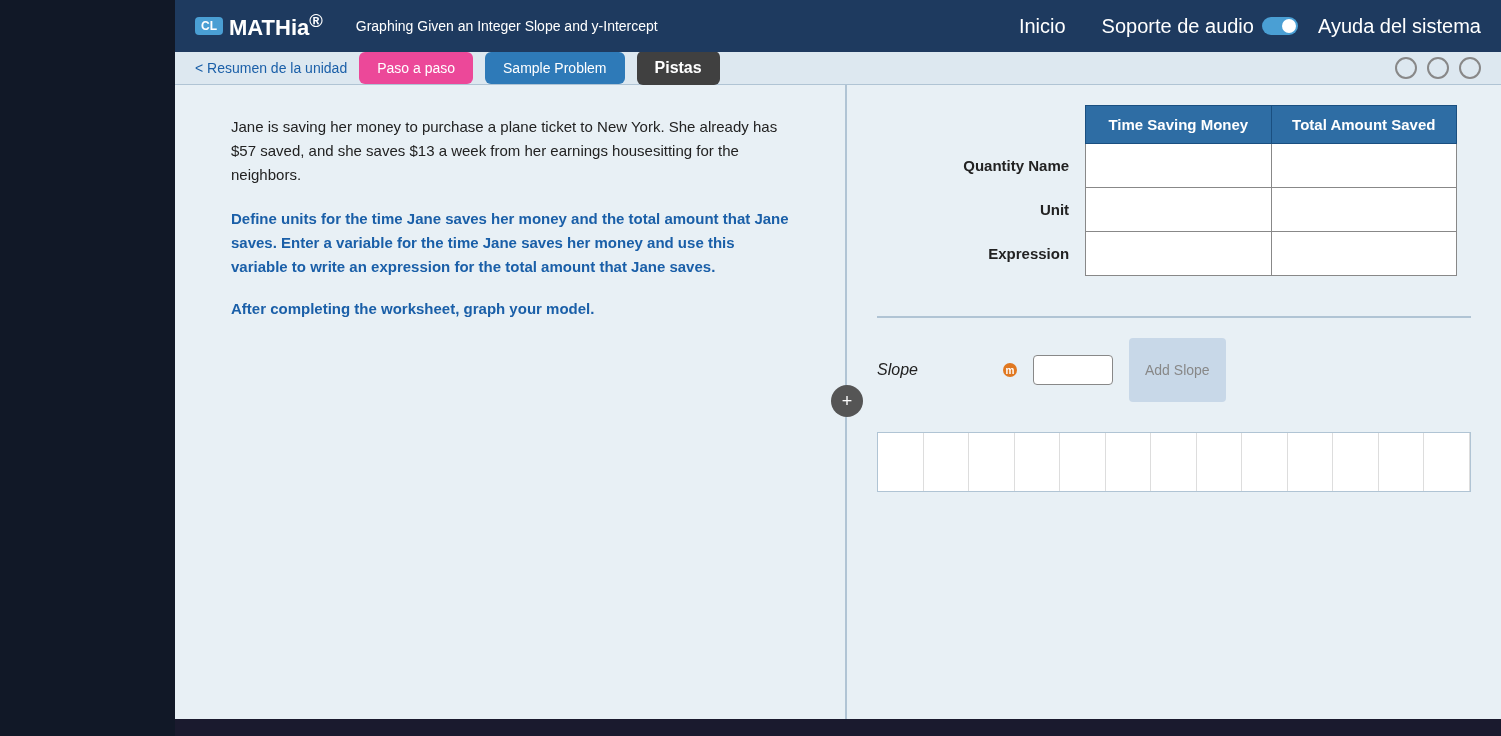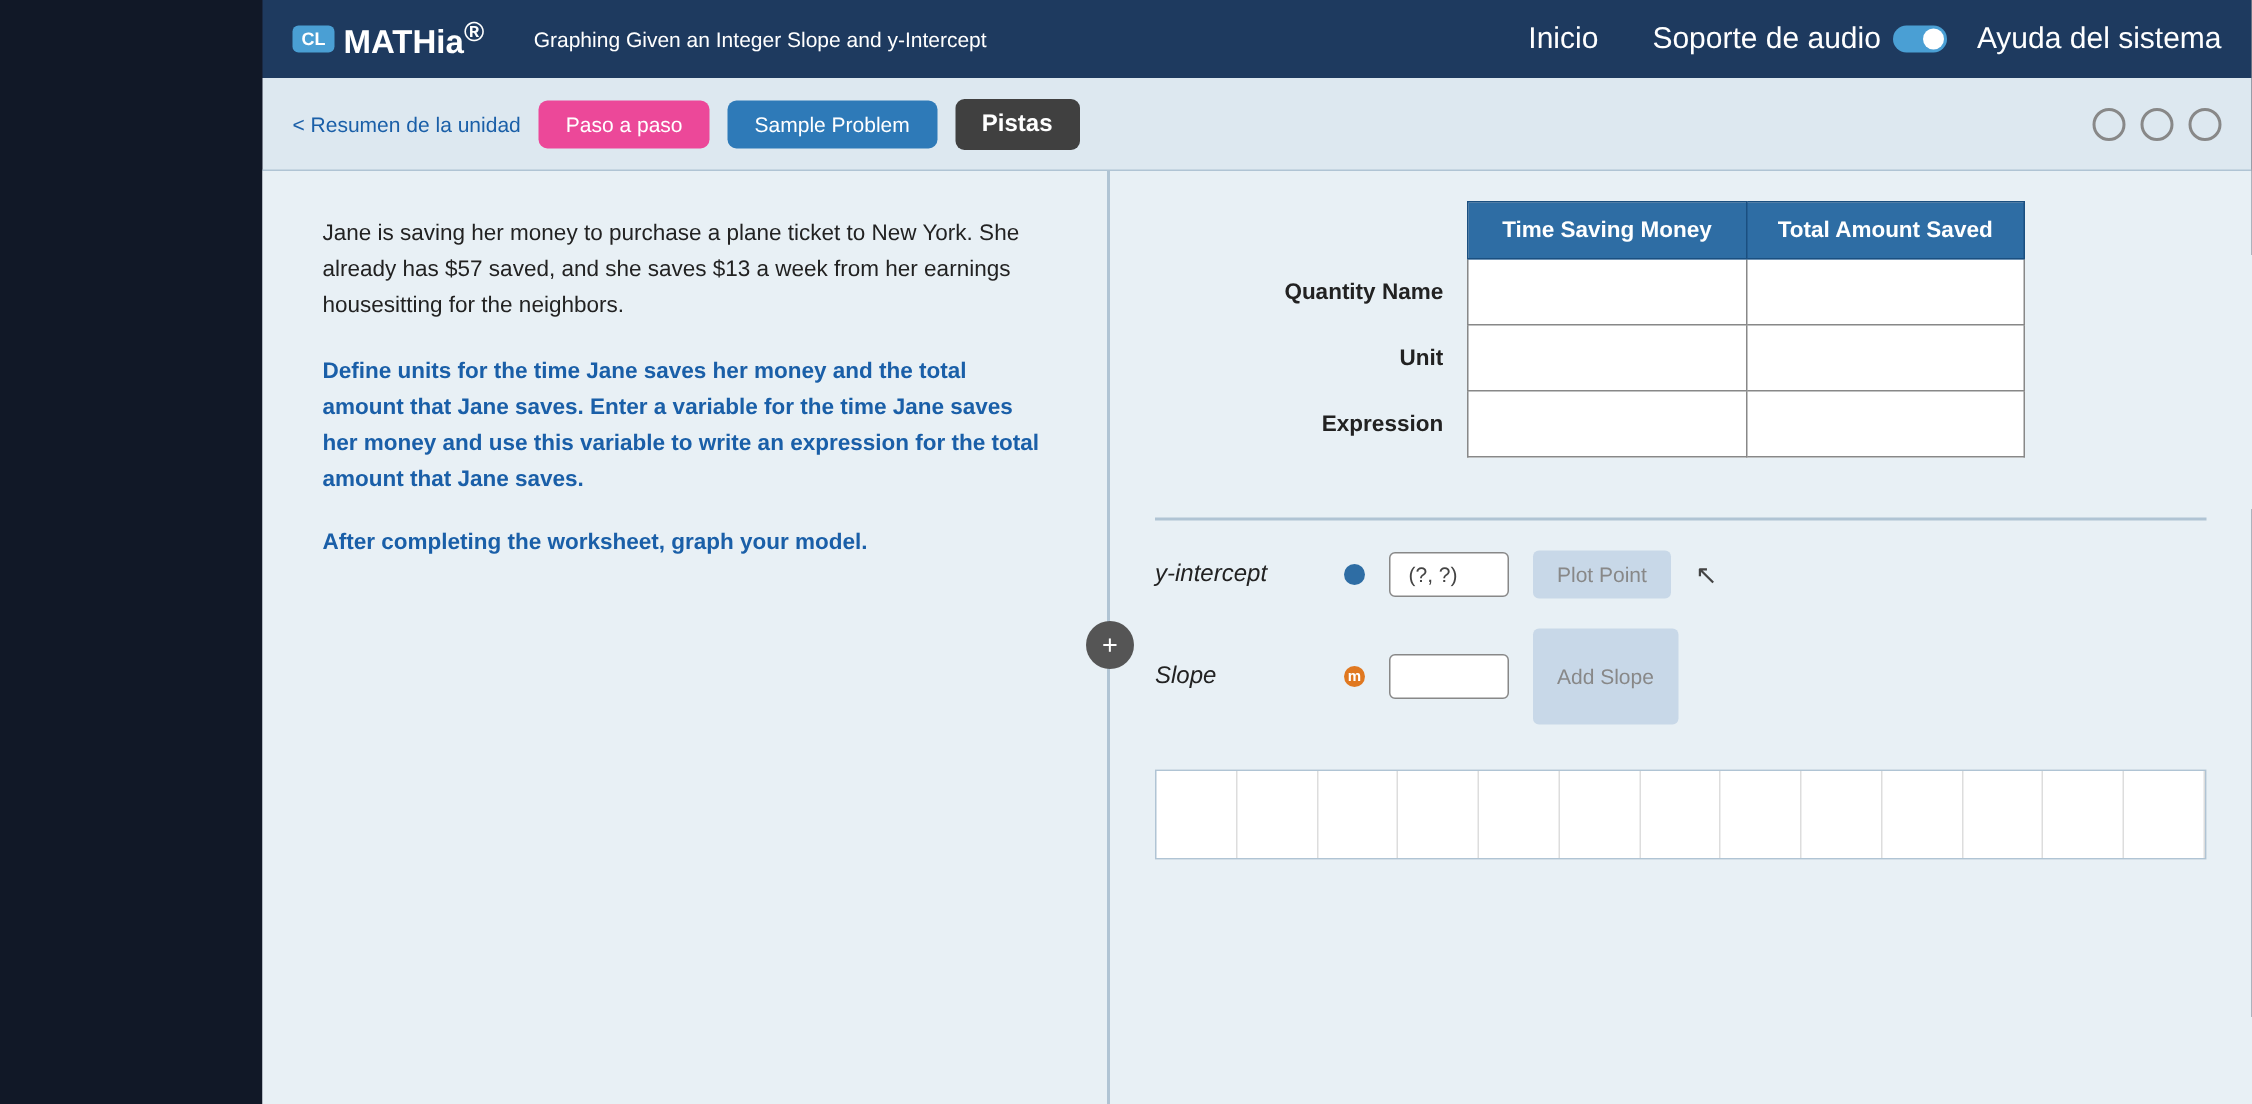--- a/index.html
+++ b/index.html
@@ -73,21 +73,21 @@
       background: white;
       border-radius: 50%;
     }
 
     
     .secondbar {
       background: #dde8f0;
       display: flex;
       align-items: center;
       padding: 8px 20px;
-      height: 62px;
+      height: 33px;
       gap: 12px;
       border-bottom: 1px solid #b0c4d4;
     }
     .resumen-link {
       color: #1a5fa8;
       font-size: 14px;
       text-decoration: none;
       cursor: pointer;
     }
     .btn-paso {
@@ -136,22 +136,22 @@
     
     .main-content {
       background: #e8f0f5;
       display: flex;
       min-height: 634px;
       position: relative;
     }
 
     
     .left-panel {
-      width: 563px;
-      padding: 30px 40px;
+      width: 670px;
+      padding: 30px 56px;
       background: #e8f0f5;
     }
     .problem-text {
       font-size: 15px;
       color: #222;
       line-height: 1.6;
       margin-bottom: 20px;
     }
     .instructions-text {
       font-size: 15px;
@@ -426,29 +426,20 @@
               </td>
               <td class="input-cell">
                 <input type="text" style="">
               </td>
             </tr>
           </tbody>
         </table>
 
         <div style="width:100%; height:2px; background:#b0c4d4; margin:20px 0;"></div>
 
-        <div class="intercept-row">
-          <span class="intercept-label">
-            <em>y-intercept</em>
-          </span>
-          <div class="dot-blue"></div>
-          <input class="coords-input" type="text" value="(?, ?)" style="">
-          <button class="plot-btn">Plot Point</button>
-          <span style="font-size:18px; color:#444;">↖</span>
-        </div>
 
         <div class="slope-row">
           <span class="slope-label">Slope</span>
           <div class="dot-orange">
             <span>m</span>
           </div>
           <input class="slope-input" type="text" style="">
           <button class="add-slope-btn">Add Slope</button>
         </div>
 

